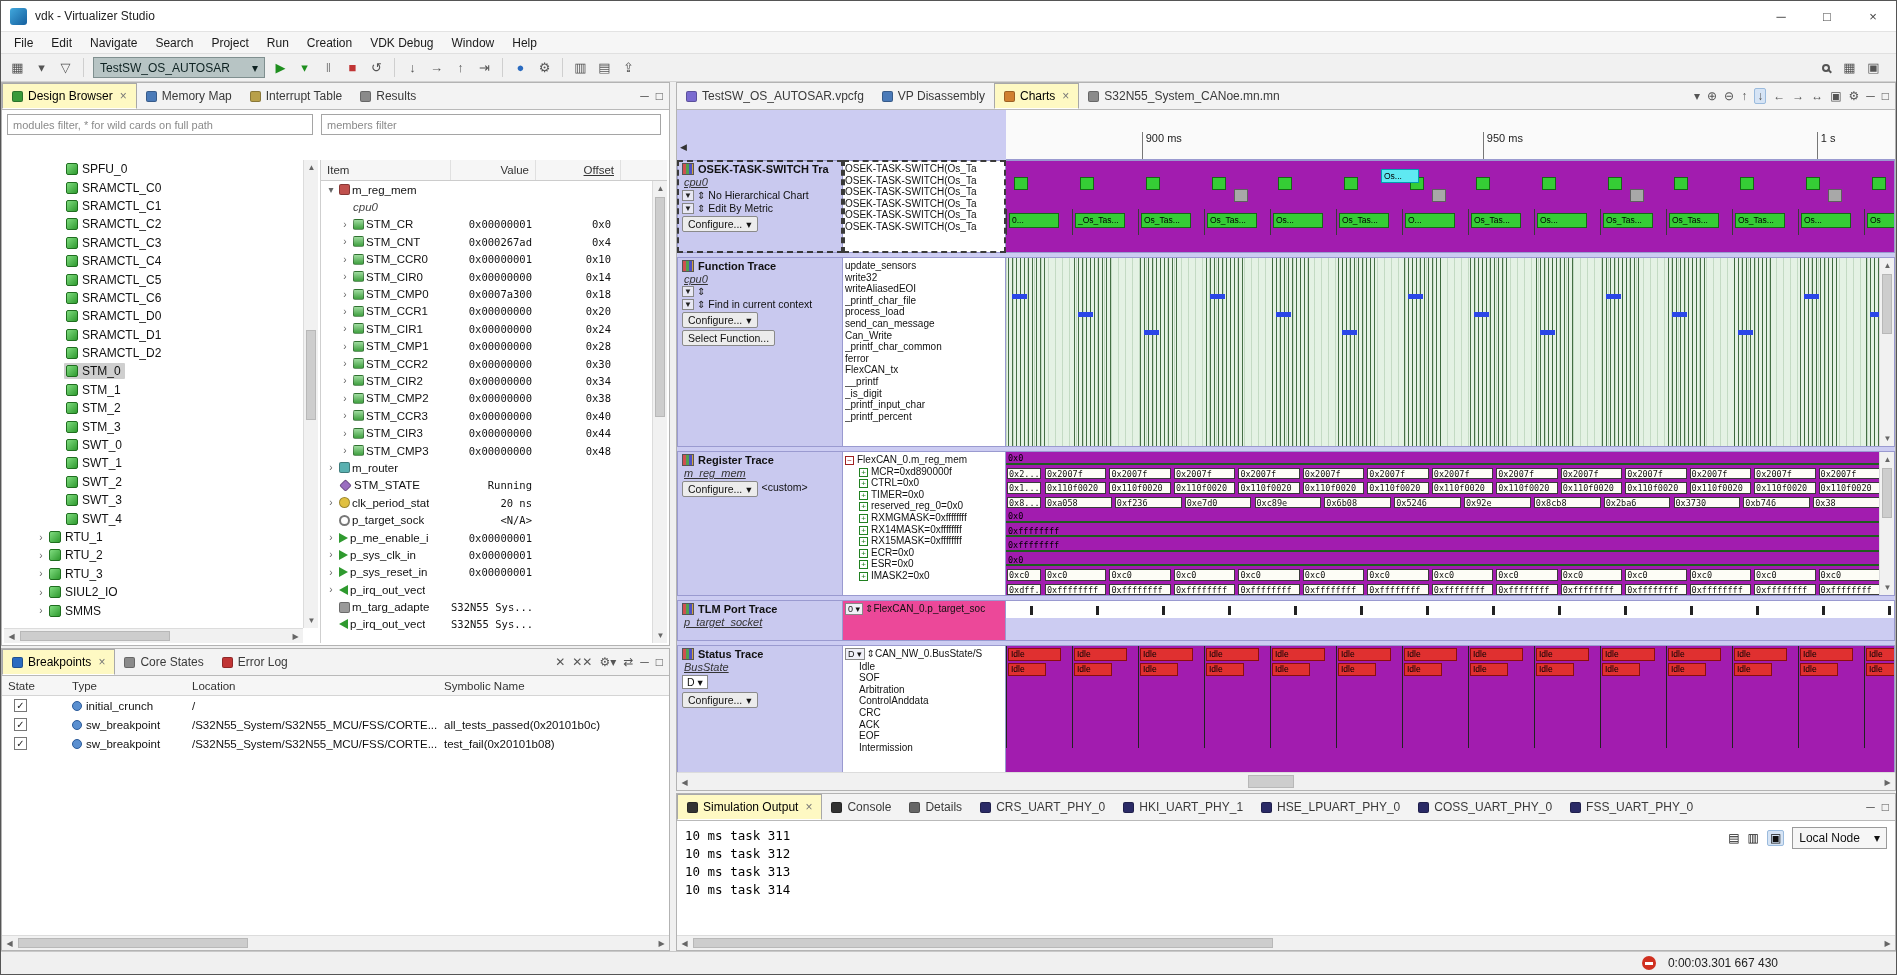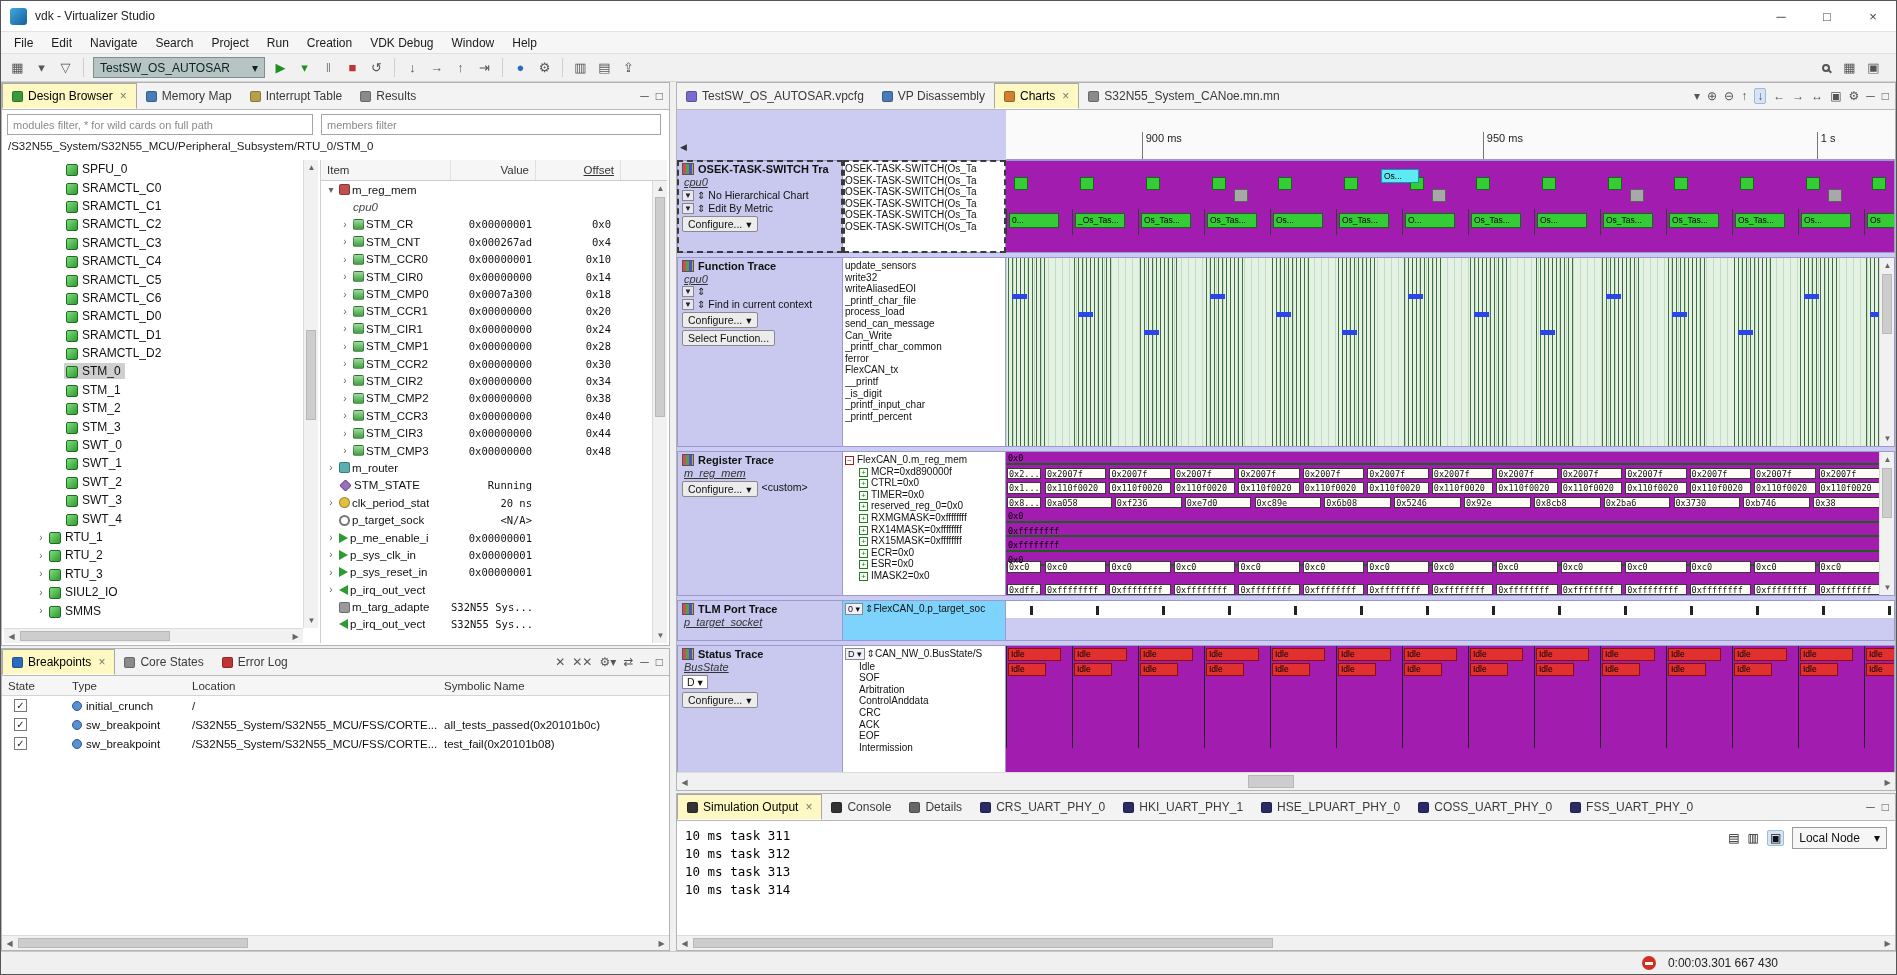--- a/index.html
+++ b/index.html
@@ -34,21 +34,21 @@
 .picon.hl{background:#d6e4f5;border:1px solid #9bbbdd;border-radius:2px;padding:0 2px}
 
 .filters{position:absolute;top:31px;left:0;right:0;height:24px;display:flex;gap:8px;padding:0 5px}
 .filter-input{height:21px;border:1px solid #a5a5a5;font-size:11px;padding:0 5px;font-family:"Liberation Sans",sans-serif}
 .filter-input::placeholder{color:#8a8a8a}
 .db-path{position:absolute;top:57px;left:6px;right:4px;height:17px;font-size:11.5px;color:#222;white-space:nowrap;overflow:hidden}
 .tree-pane{position:absolute;top:77px;left:2px;width:314px;bottom:2px;overflow:hidden}
 .tree{position:absolute;top:0;left:0;right:15px;bottom:15px;overflow:hidden}
 .tree-row{height:18.4px;display:flex;align-items:center;white-space:nowrap;font-size:12px}
 .chev{width:12px;color:#666;font-size:10px;text-align:center;flex:none}
-.lbl-box{display:flex;align-items:flex-end;gap:4px;padding:1px 4px 1px 2px;border-radius:1px}
+.lbl-box{display:flex;align-items:center;gap:4px;padding:1px 4px 1px 2px;border-radius:1px}
 .lbl-box.selected{background:#cfcfcf}
 .t-icon{width:12px;height:12px;background:linear-gradient(135deg,#7fdc7f,#2f9a2f);border:1px solid #1f6e1f;border-radius:2px;flex:none}
 .grid-pane{position:absolute;top:77px;left:318px;right:2px;bottom:2px;overflow:hidden;border-left:1px solid #cfcfcf}
 .grid-head{display:flex;height:21px;border-bottom:1px solid #cccccc;background:#f6f6f6;align-items:center}
 .gh-cell{font-size:11.5px;color:#333;padding:0 6px;border-right:1px solid #e0e0e0;height:100%;display:flex;align-items:center}
 .gh-cell.right{justify-content:flex-end}
 .grid-body{position:absolute;top:21px;left:0;right:15px;bottom:0;overflow:hidden}
 .grid-row{display:flex;height:17.4px;align-items:center}
 .col-item{width:130px;display:flex;align-items:center;gap:2px;overflow:hidden;white-space:nowrap;flex:none}
 .col-val{width:85px;text-align:right;padding-right:4px;font-family:"DejaVu Sans Mono",monospace;font-size:10.5px;flex:none;overflow:hidden;white-space:nowrap}
@@ -93,21 +93,21 @@
 .ctit{font-weight:bold;font-size:11px;overflow:hidden}
 .ctrl-sub{font-style:italic;text-decoration:underline;color:#333;margin:1px 0 1px 2px;font-size:11px}
 .ctrl-line{display:flex;align-items:center;gap:3px;margin:1px 0;white-space:nowrap;overflow:hidden}
 .dd{font-size:8px;color:#222;border:1px solid #888;background:#e8e8f4;padding:0 1px;line-height:9px}
 .ud{font-size:10px;color:#222}
 .ctrl-txt{font-size:10.5px}
 .ctrl-btns{display:flex;gap:4px;margin-top:2px;flex-wrap:wrap}
 .btn{display:inline-flex;align-items:center;gap:4px;background:#ececec;border:1px solid #8a8a8a;padding:1px 5px;font-size:10.5px;border-radius:2px;white-space:nowrap}
 .mini-combo{display:inline-flex;align-items:center;gap:3px;background:#fff;border:1px solid #8a8a8a;padding:0 4px;font-size:10.5px;margin:1px 0}
 .chart-legend{width:163px;flex:none;background:#fff;border:1px solid #9a9ad0;border-left:none;overflow:hidden;padding:2px 2px;font-size:10px}
-.chart-legend.lav{background:#7dd3fc}
+.chart-legend.lav{background:#ec4899}
 .leg-line{line-height:11.6px;white-space:nowrap;overflow:hidden;color:#111}
 .leg-line.child{padding-left:14px}
 .pm{display:inline-block;width:9px;height:9px;border:1px solid #888;font-size:8px;line-height:7px;text-align:center;background:#fff;margin-right:3px}
 .pm.minus{color:#a02020;border-color:#a02020}
 .pm.plus{color:#208020;border-color:#208020}
 .pfx{border:1px solid #888;background:#f0f0f8;font-size:9px;padding:0 2px;margin-right:2px}
 .chart-canvas{position:relative;flex:1;background:#a21caf;border:1px solid #9a9ad0;border-left:none;overflow:hidden}
 .canvas-inner{position:absolute;top:0;left:0;right:15px;bottom:0;overflow:hidden}
 .canvas-sb{top:0;bottom:0;right:0}
 .func-bg .canvas-inner{background:#e4f2e4 repeating-linear-gradient(90deg,rgba(25,95,25,.16) 0 1px,transparent 1px 7px)}
@@ -227,21 +227,20 @@
           </div>
         <div class="panel-icons">
           <span class="picon">─</span>
           <span class="picon">□</span>
         </div>
       </div>
       <div class="filters">
         <input class="filter-input" style="width: 306px;" placeholder="modules filter, * for wild cards on full path">
         <input class="filter-input" style="width: 340px;" placeholder="members filter">
       </div>
-      <div class="db-path">/S32N55_System/S32N55_MCU/Peripheral_Subsystem/RTU_0/STM_0</div>
       <div class="tree-pane">
         <div class="tree" id="tree">
             <div class="tree-row" style="padding-left: 48px;">
               <span class="chev"></span>
               <span class="lbl-box">
                 <span class="t-icon"></span>
                 <span>SPFU_0</span>
               </span>
             </div>
             <div class="tree-row" style="padding-left: 48px;">
@@ -1050,21 +1049,21 @@
                     <span class="reg-label">0xffffffff</span>
                   </div>
                   <div class="reg-row" style="top: 87px; height: 14.5px;">
                     <div class="flat-line"></div>
                     <span class="reg-label">0xffffffff</span>
                   </div>
                   <div class="reg-row" style="top: 101.5px; height: 14.5px;">
                     <div class="flat-line"></div>
                     <span class="reg-label">0x0</span>
                   </div>
-                  <div class="reg-row" style="top: 108px; height: 14.5px;">
+                  <div class="reg-row" style="top: 116px; height: 14.5px;">
                     <div class="bus-seg" style="left: 1px; width: 34px;">0xc0</div>
                     <div class="bus-seg" style="left: 39px; width: 61.4615px;">0xc0</div>
                     <div class="bus-seg" style="left: 103.462px; width: 61.4615px;">0xc0</div>
                     <div class="bus-seg" style="left: 167.923px; width: 61.4615px;">0xc0</div>
                     <div class="bus-seg" style="left: 232.385px; width: 61.4615px;">0xc0</div>
                     <div class="bus-seg" style="left: 296.846px; width: 61.4615px;">0xc0</div>
                     <div class="bus-seg" style="left: 361.308px; width: 61.4615px;">0xc0</div>
                     <div class="bus-seg" style="left: 425.769px; width: 61.4615px;">0xc0</div>
                     <div class="bus-seg" style="left: 490.231px; width: 61.4615px;">0xc0</div>
                     <div class="bus-seg" style="left: 554.692px; width: 61.4615px;">0xc0</div>

